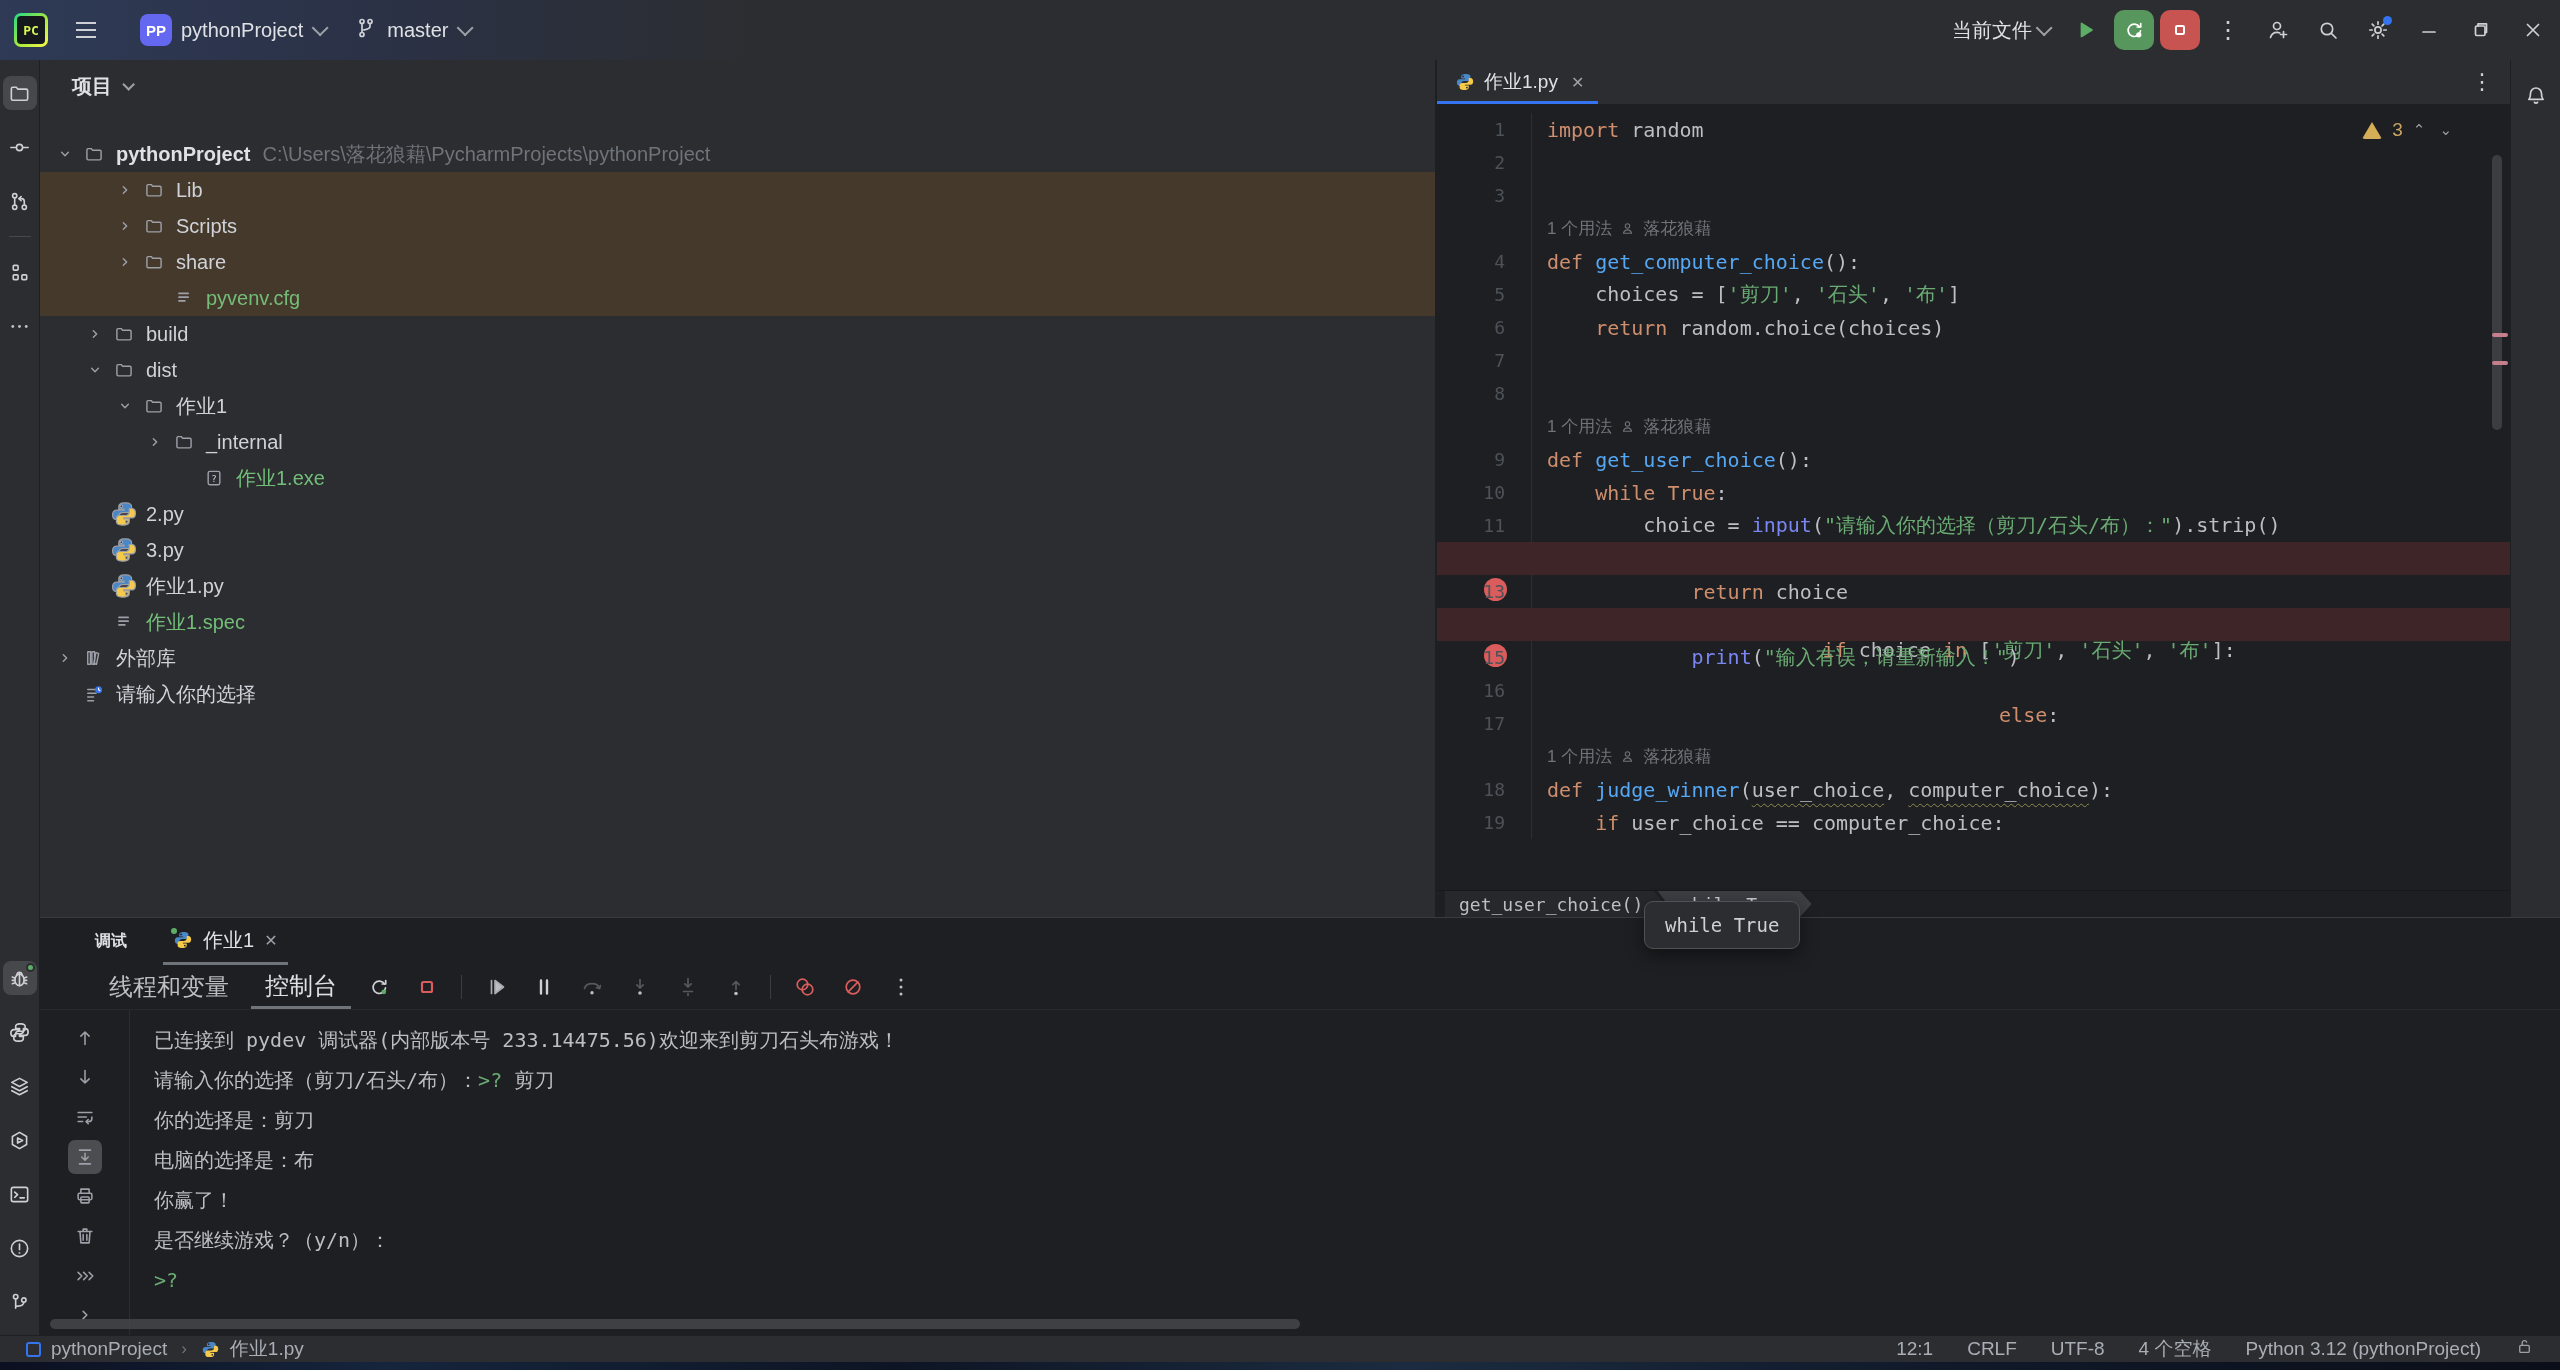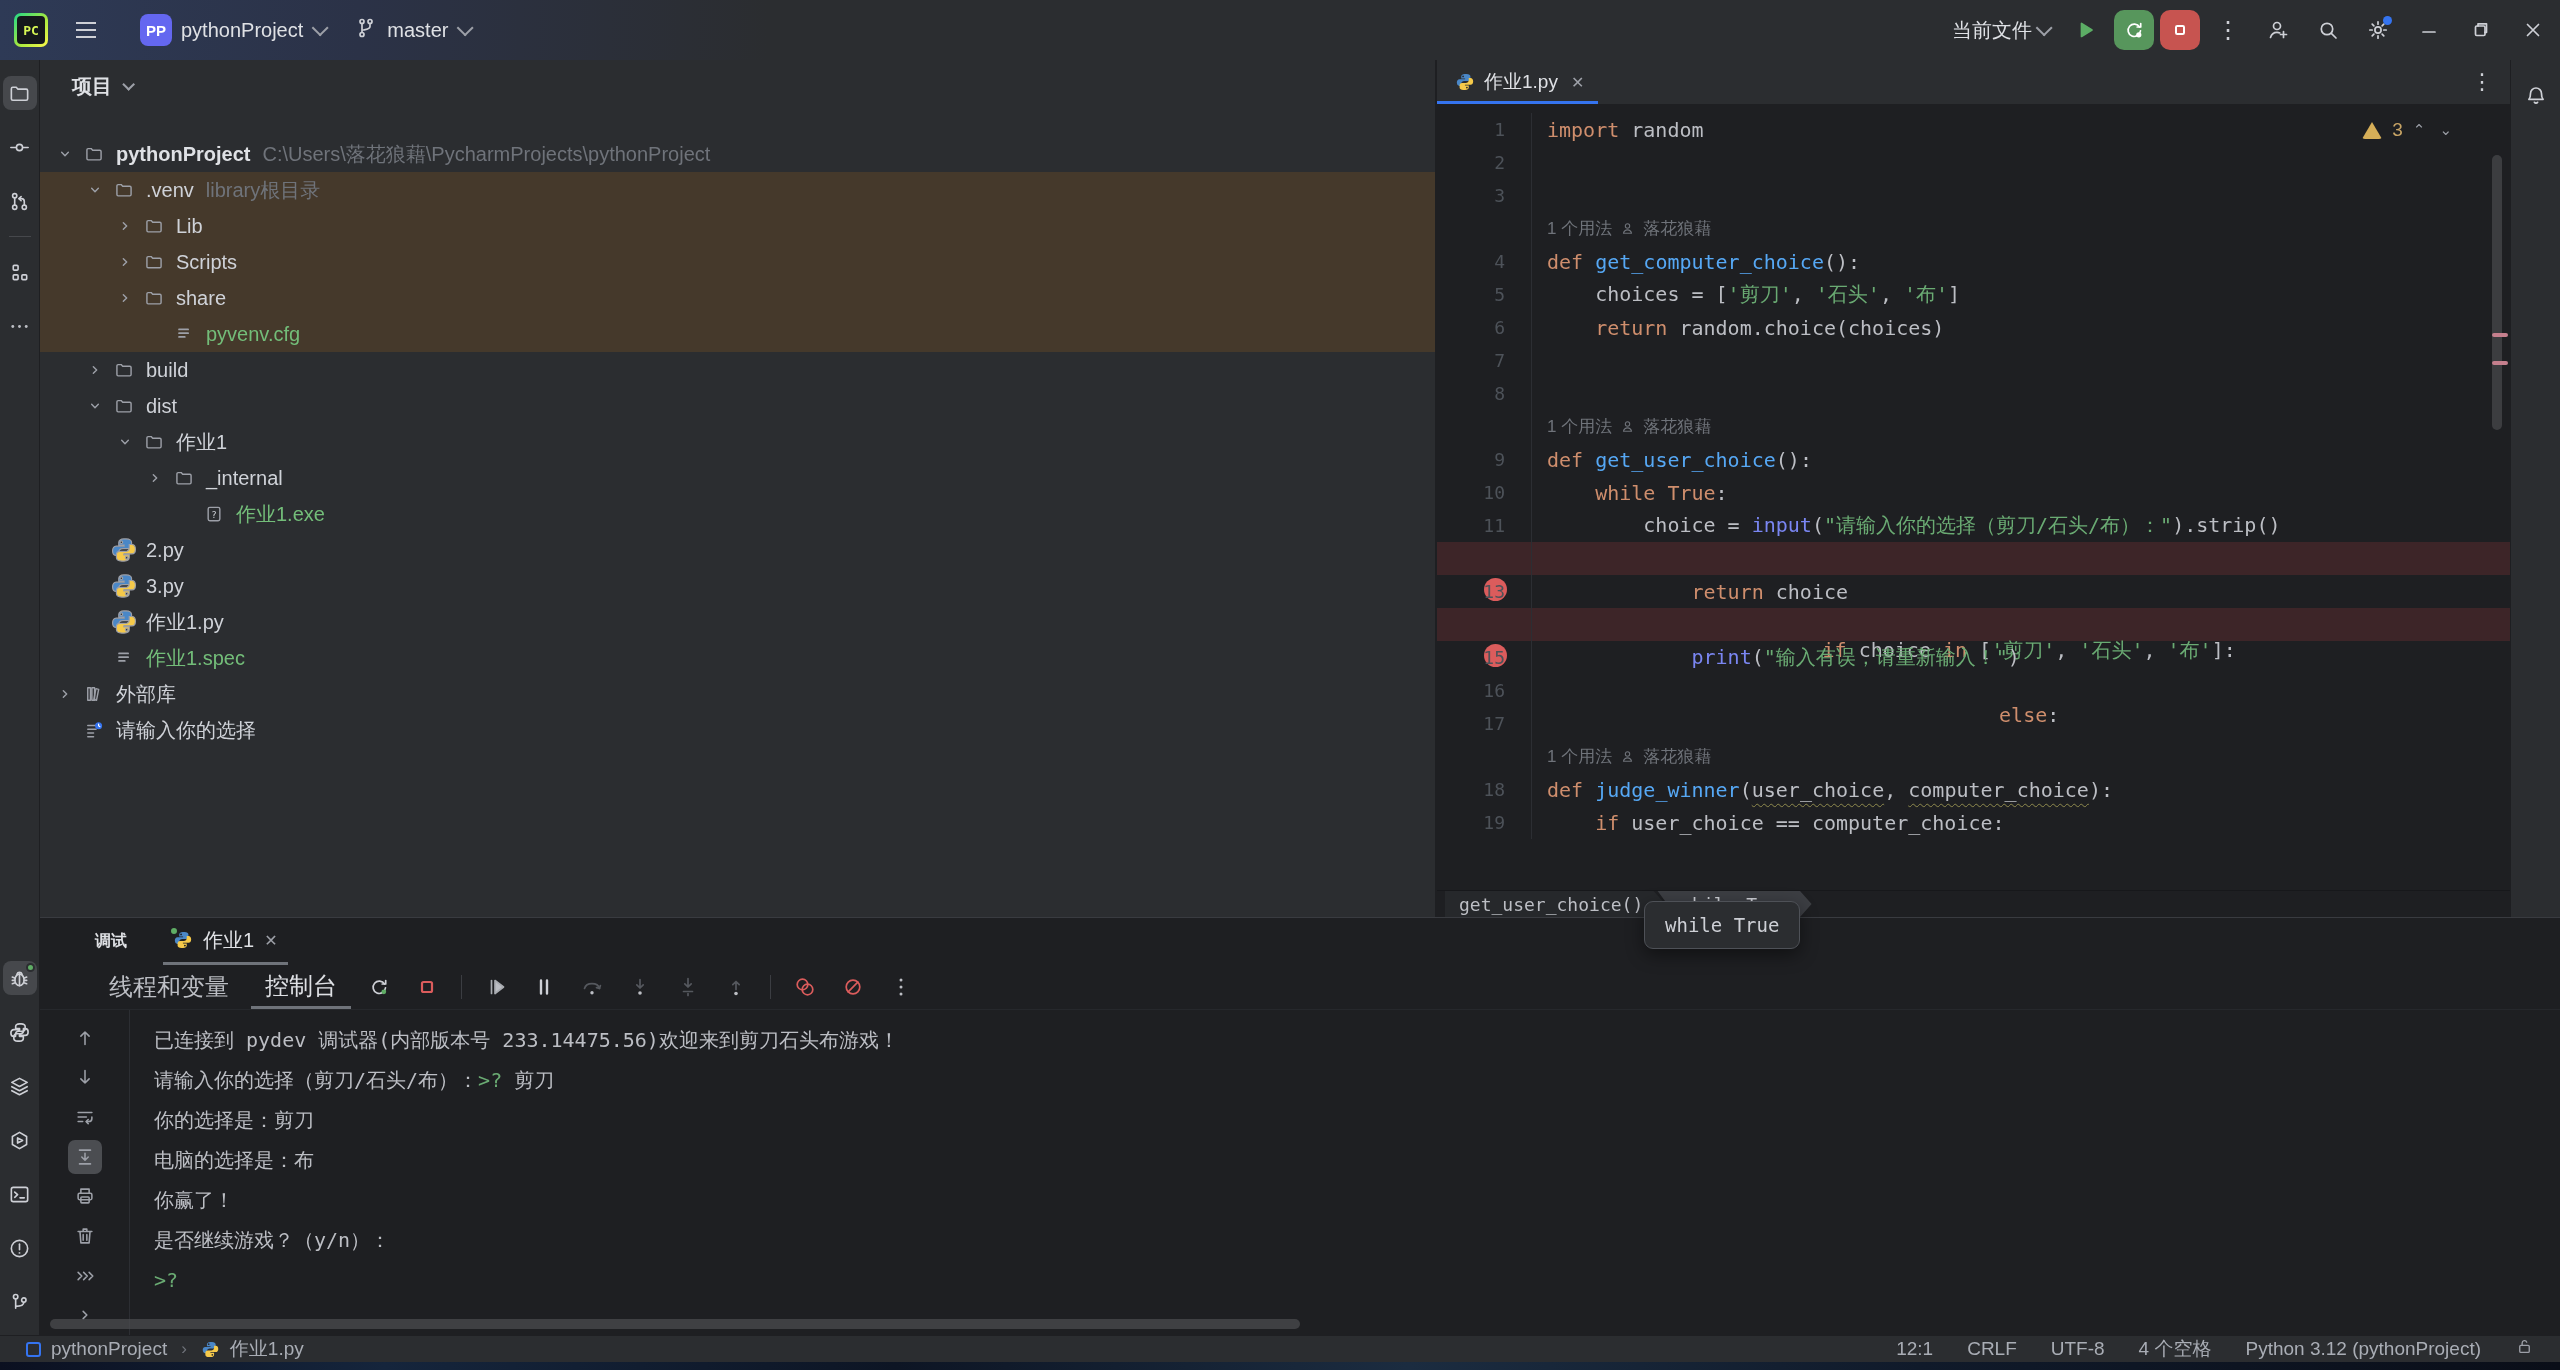--- a/index.html
+++ b/index.html
@@ -369,34 +369,20 @@
                     <path d="M8 10l4 4 4-4"></path>
                   </svg>
                 </span>
                 <span class="ticon">
                   <svg class="ic " viewBox="0 0 24 24">
                     <path d="M3.5 7a1.5 1.5 0 0 1 1.5-1.5h3.6l1.8 2H19a1.5 1.5 0 0 1 1.5 1.5v8.5A1.5 1.5 0 0 1 19 19H5a1.5 1.5 0 0 1-1.5-1.5z"></path>
                   </svg>
                 </span>
                 <span class="lbl bold ">pythonProject</span>
                 <span class="suffix">C:\Users\落花狼藉\PycharmProjects\pythonProject</span>
-              </div>
-              <div class="trow hl" style="padding-left:40px">
-    <span class="slot">
-                  <svg class="ic dim" viewBox="0 0 24 24">
-                    <path d="M8 10l4 4 4-4"></path>
-                  </svg>
-                </span>
-                <span class="ticon">
-                  <svg class="ic " viewBox="0 0 24 24">
-                    <path d="M3.5 7a1.5 1.5 0 0 1 1.5-1.5h3.6l1.8 2H19a1.5 1.5 0 0 1 1.5 1.5v8.5A1.5 1.5 0 0 1 19 19H5a1.5 1.5 0 0 1-1.5-1.5z"></path>
-                  </svg>
-                </span>
-                <span class="lbl  ">.venv</span>
-                <span class="suffix">library根目录</span>
               </div>
               <div class="trow hl" style="padding-left:70px">
     <span class="slot">
                   <svg class="ic dim" viewBox="0 0 24 24">
                     <path d="M10 8l4 4-4 4"></path>
                   </svg>
                 </span>
                 <span class="ticon">
                   <svg class="ic " viewBox="0 0 24 24">
                     <path d="M3.5 7a1.5 1.5 0 0 1 1.5-1.5h3.6l1.8 2H19a1.5 1.5 0 0 1 1.5 1.5v8.5A1.5 1.5 0 0 1 19 19H5a1.5 1.5 0 0 1-1.5-1.5z"></path>

